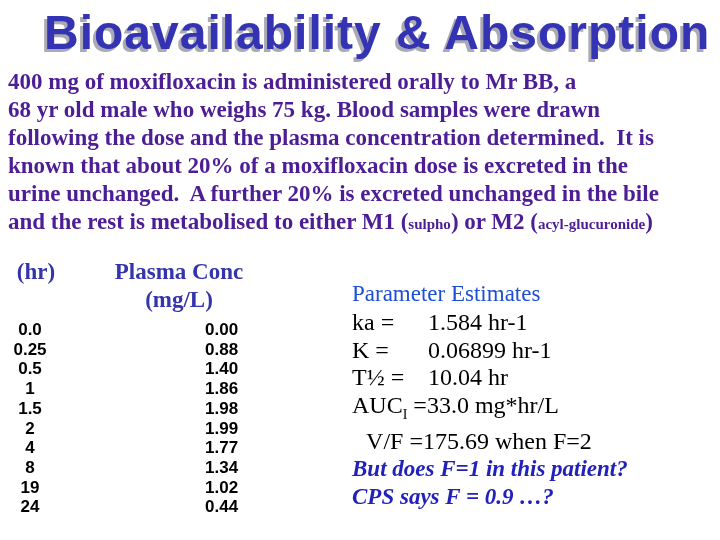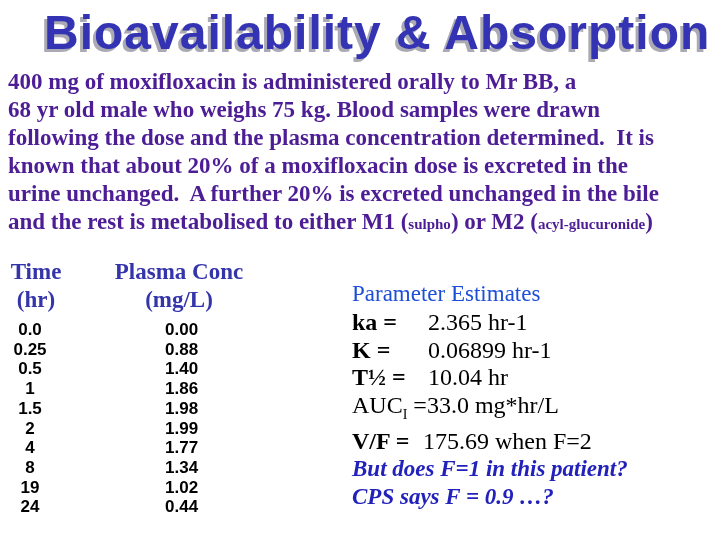--- a/index.html
+++ b/index.html
@@ -72,40 +72,40 @@
     left: 6px;
     top: 62px;
     font-family: "Liberation Sans", sans-serif;
     font-weight: bold;
     font-size: 17px;
     line-height: 19.7px;
     color: #000000;
   }
   .tbl-row { display: flex; gap: 47px; }
   .cell-time { display: inline-block; width: 48px; text-align: center; }
-  .cell-conc { display: inline-block; margin-left: 64px; }
+  .cell-conc { display: inline-block; margin-left: 104px; }
   
   #parameters {
     position: absolute;
     left: 352px;
     top: 279px;
     width: 360px;
     font-family: "Liberation Serif", serif;
     font-size: 24px;
     color: #000000;
   }
   #param-heading {
     color: #1d4ed8;
     font-weight: normal;
     font-size: 23px;
     line-height: 30px;
   }
   .param-row { line-height: 27.5px; display: flex; }
-  .param-label { display: inline-block; width: 76px; flex: 0 0 76px; font-weight: bold; }
-  .param-label.vf { width: 71px; flex: 0 0 71px; }
+  .param-label { display: inline-block; width: 76px; flex: 0 0 76px; }
+  .param-label.vf { width: 71px; flex: 0 0 71px; text-align: right; }
   .param-line { line-height: 27.5px; }
   sub.auc-sub { font-size: 14px; }
   .note-line {
     color: #2222bb;
     font-weight: bold;
     font-style: italic;
     font-size: 23px;
     line-height: 28px;
   }
 </style>
@@ -121,21 +121,20 @@
     <div class="body-line">68 yr old male who weighs 75 kg. Blood samples were drawn</div>
     <div class="body-line">following the dose and the plasma concentration determined.  It is</div>
     <div class="body-line">known that about 20% of a moxifloxacin dose is excreted in the</div>
     <div class="body-line">urine unchanged.  A further 20% is excreted unchanged in the bile</div>
     <div class="body-line"><span>and the rest is metabolised to either M1 (</span><span class="small-paren">sulpho</span><span>) or M2 (</span><span class="small-paren">acyl-glucuronide</span><span>)</span></div>
   </div>
 
   <div id="data-table">
     <div class="tbl-headers">
       <div class="tbl-col1-head">
-        <div>Time</div>
         <div>(hr)</div>
       </div>
       <div class="tbl-col2-head">
         <div>Plasma Conc</div>
         <div>(mg/L)</div>
       </div>
     </div>
     <div class="tbl-body">
       <div class="tbl-row">
           <span class="cell-time">0.0</span>
@@ -177,21 +176,21 @@
           <span class="cell-time">24</span>
           <span class="cell-conc">0.44</span>
         </div>
     </div>
   </div>
 
   <div id="parameters">
     <div id="param-heading">Parameter Estimates</div>
     <div class="param-row">
         <span class="param-label">ka =</span>
-        <span>2.365 hr-1</span>
+        <span>1.584 hr-1</span>
       </div>
     <div class="param-row">
         <span class="param-label">K =</span>
         <span>0.06899 hr-1</span>
       </div>
     <div class="param-row">
         <span class="param-label">T½ =</span>
         <span>10.04 hr</span>
       </div>
     <div class="param-line"><span>AUC</span><sub class="auc-sub">I</sub><span> =33.0 mg*hr/L</span></div>

